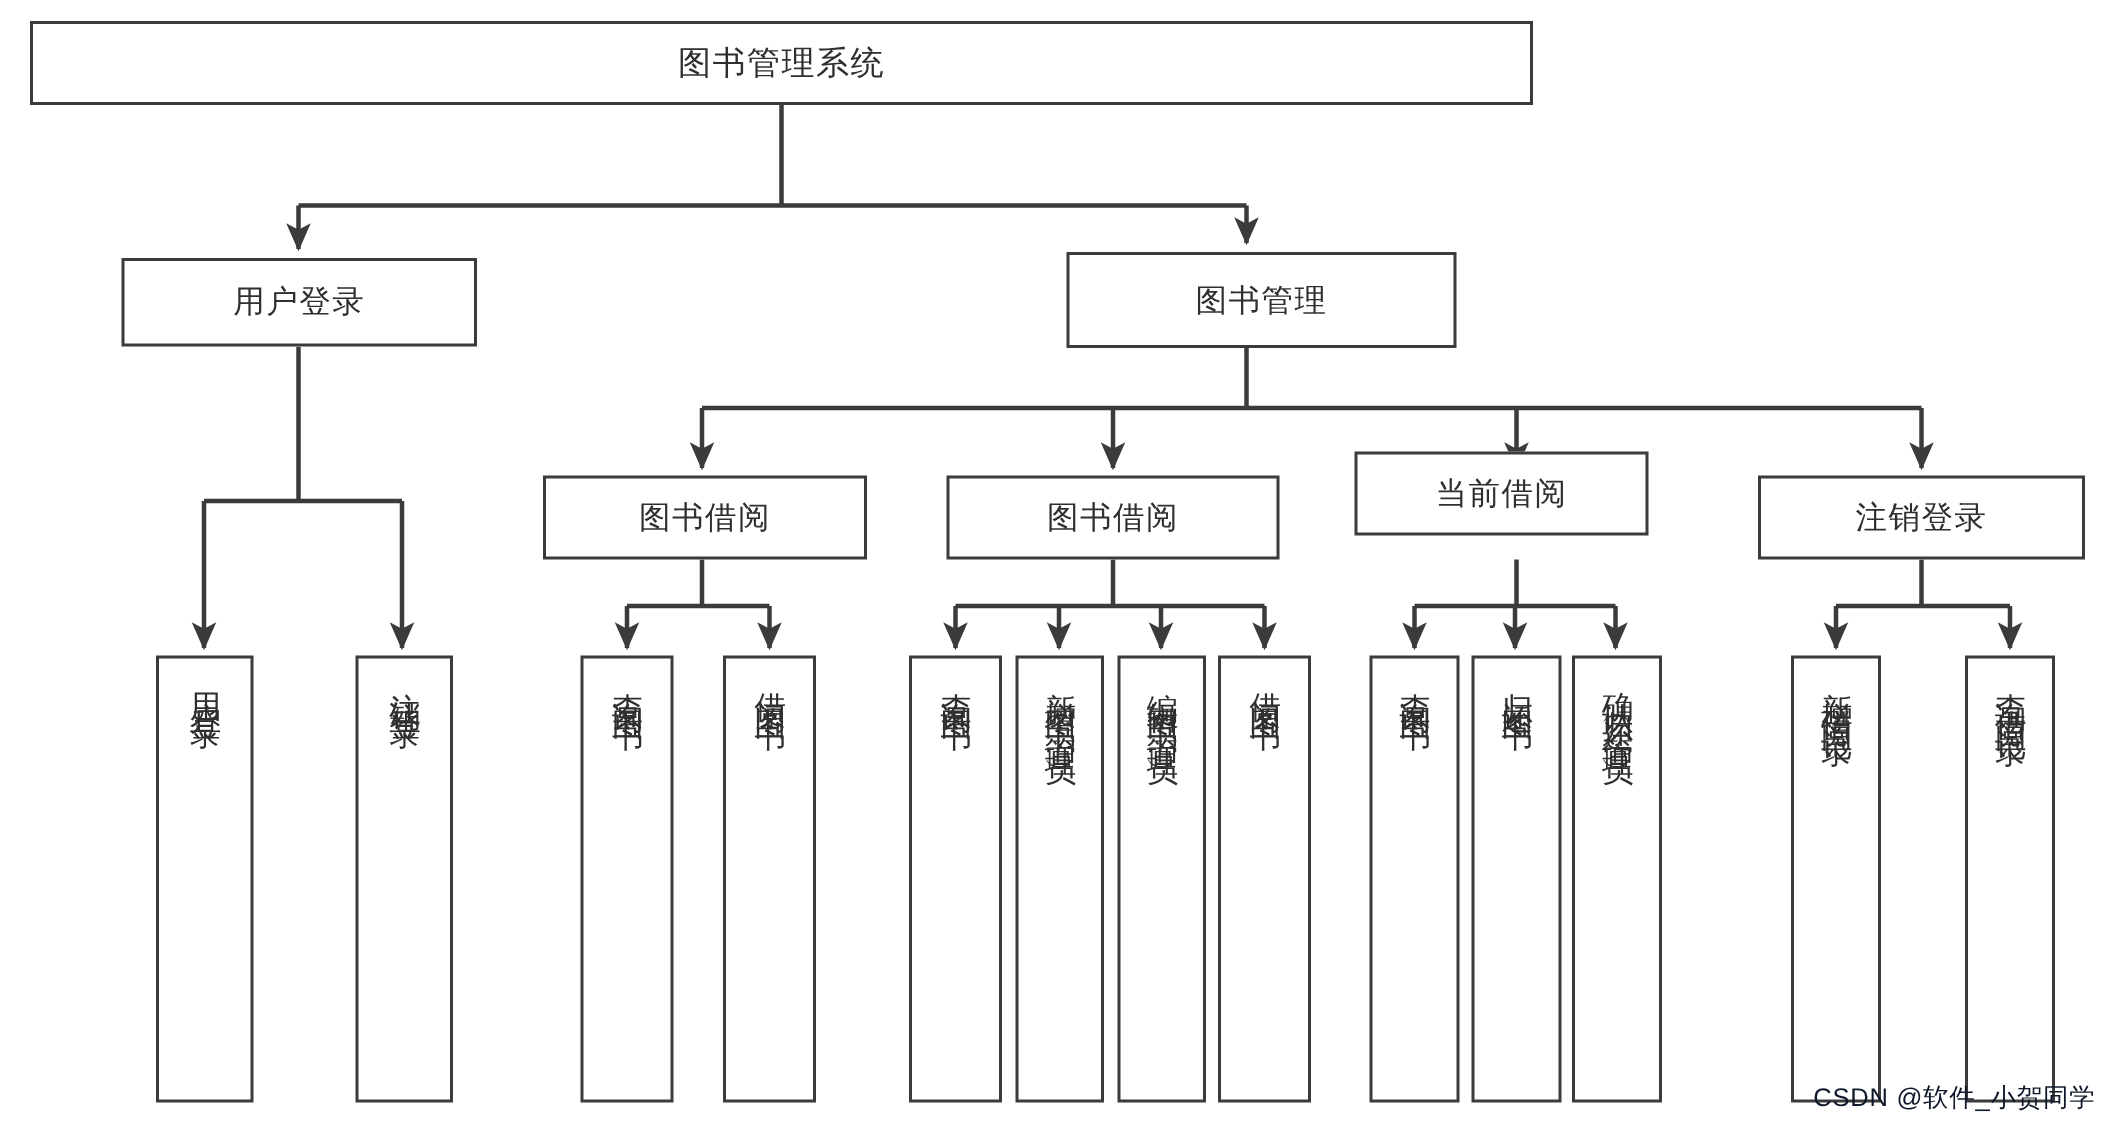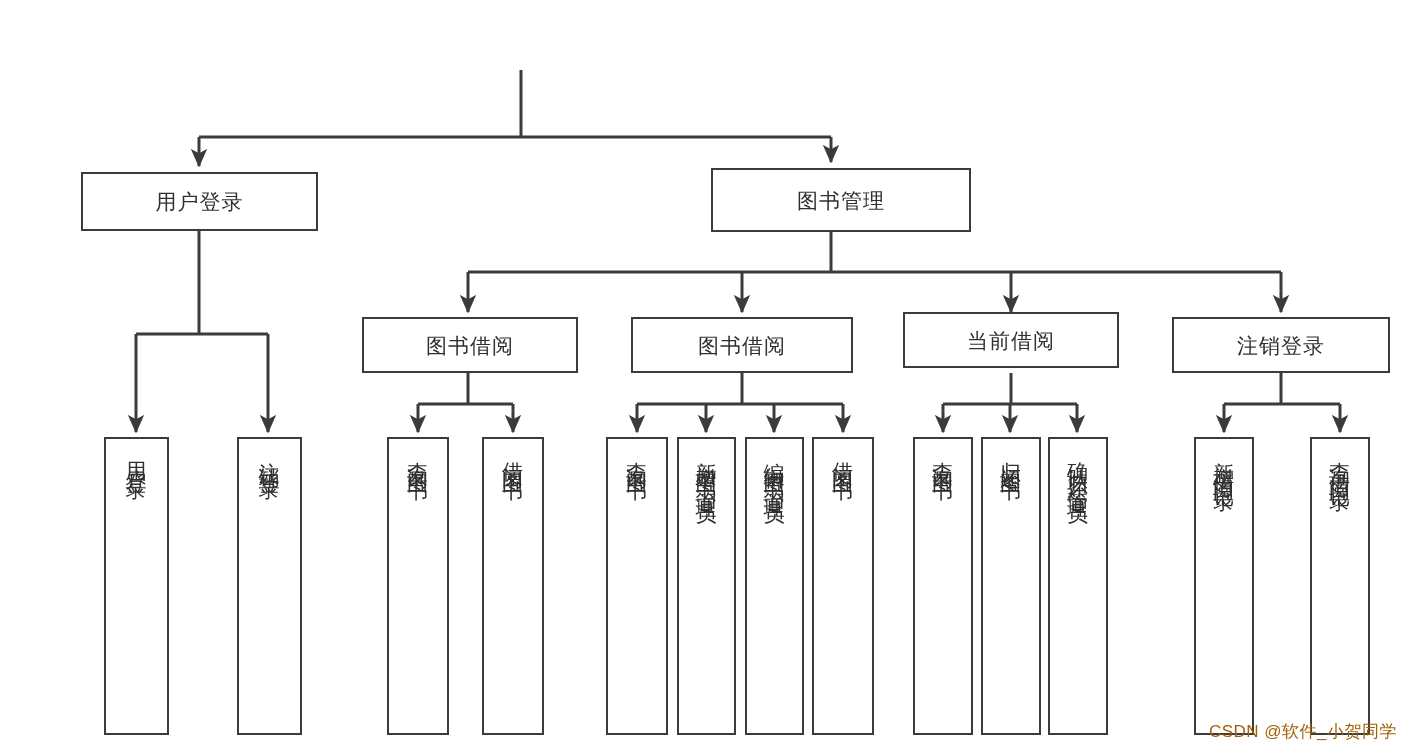--- a/index.html
+++ b/index.html
@@ -39,21 +39,21 @@
     white-space:nowrap;
     font-size:21px;
     letter-spacing:6px;
     line-height:1;
     color:#2f2f2f;
   }
   .watermark{
     position:absolute;
     right:8px;
     bottom:4px;
-    color:#a16207;
+    color:#0f172a;
     font-size:17px;
     white-space:nowrap;
     letter-spacing:0.5px;
   }
 </style>
 </head>
 <body>
 
 <div id="stage">
 
@@ -100,35 +100,38 @@
       <path d="M 1010,404 L 1010,432" marker-end="url(#arrow)"></path>
       <path d="M 1077,404 L 1077,432" marker-end="url(#arrow)"></path>
 
       <path d="M 1281,373 L 1281,404"></path>
       <path d="M 1224,404 L 1340,404"></path>
       <path d="M 1224,404 L 1224,432" marker-end="url(#arrow)"></path>
       <path d="M 1340,404 L 1340,432" marker-end="url(#arrow)"></path>
     </g>
   </svg>
 
+  <div class="node root" style="left:20px;top:14px;width:1002px;height:56px;">
+    <span class="lbl">图书管理系统</span>
+  </div>
 
   <div class="node" style="left:81px;top:172px;width:237px;height:59px;">
     <span class="lbl">用户登录</span>
   </div>
   <div class="node" style="left:711px;top:168px;width:260px;height:64px;">
     <span class="lbl">图书管理</span>
   </div>
 
   <div class="node" style="left:362px;top:317px;width:216px;height:56px;">
     <span class="lbl">图书借阅</span>
   </div>
   <div class="node" style="left:631px;top:317px;width:222px;height:56px;">
     <span class="lbl">图书借阅</span>
   </div>
-  <div class="node" style="left:903px;top:312px;width:216px;height:56px;">
+  <div class="node" style="left:903px;top:301px;width:196px;height:56px;">
     <span class="lbl">当前借阅</span>
   </div>
   <div class="node" style="left:1172px;top:317px;width:218px;height:56px;">
     <span class="lbl">注销登录</span>
   </div>
 
   <div class="node leaf" style="left:104px;top:437px;width:65px;height:298px;">
     <span class="lbl">用户登录</span>
   </div>
   <div class="node leaf" style="left:237px;top:437px;width:65px;height:298px;">

